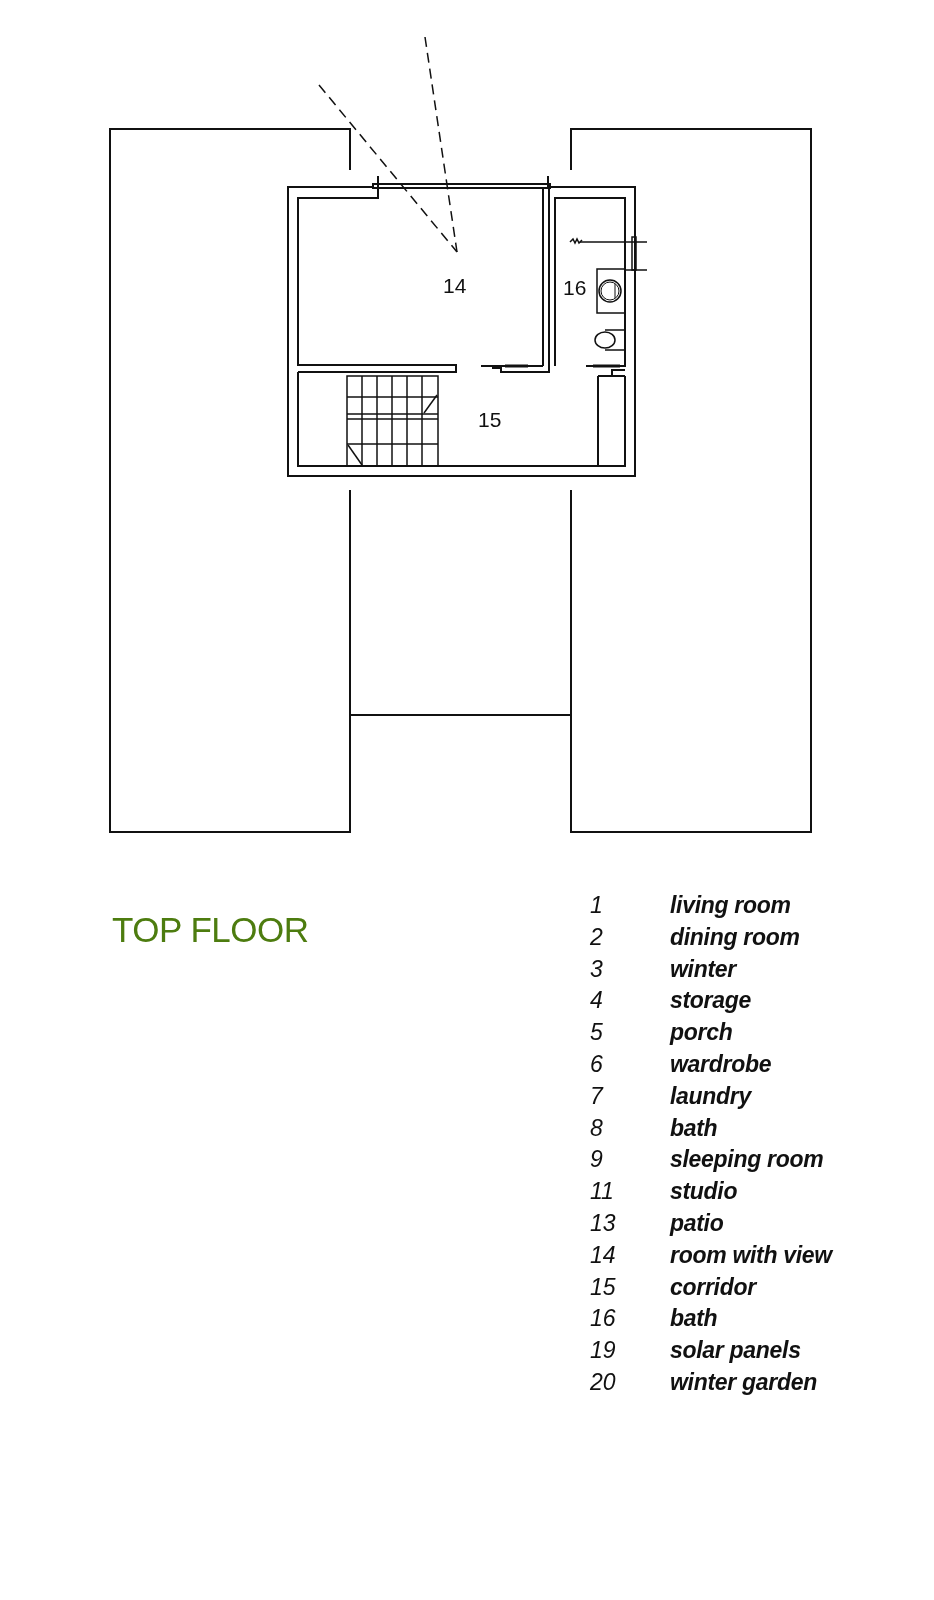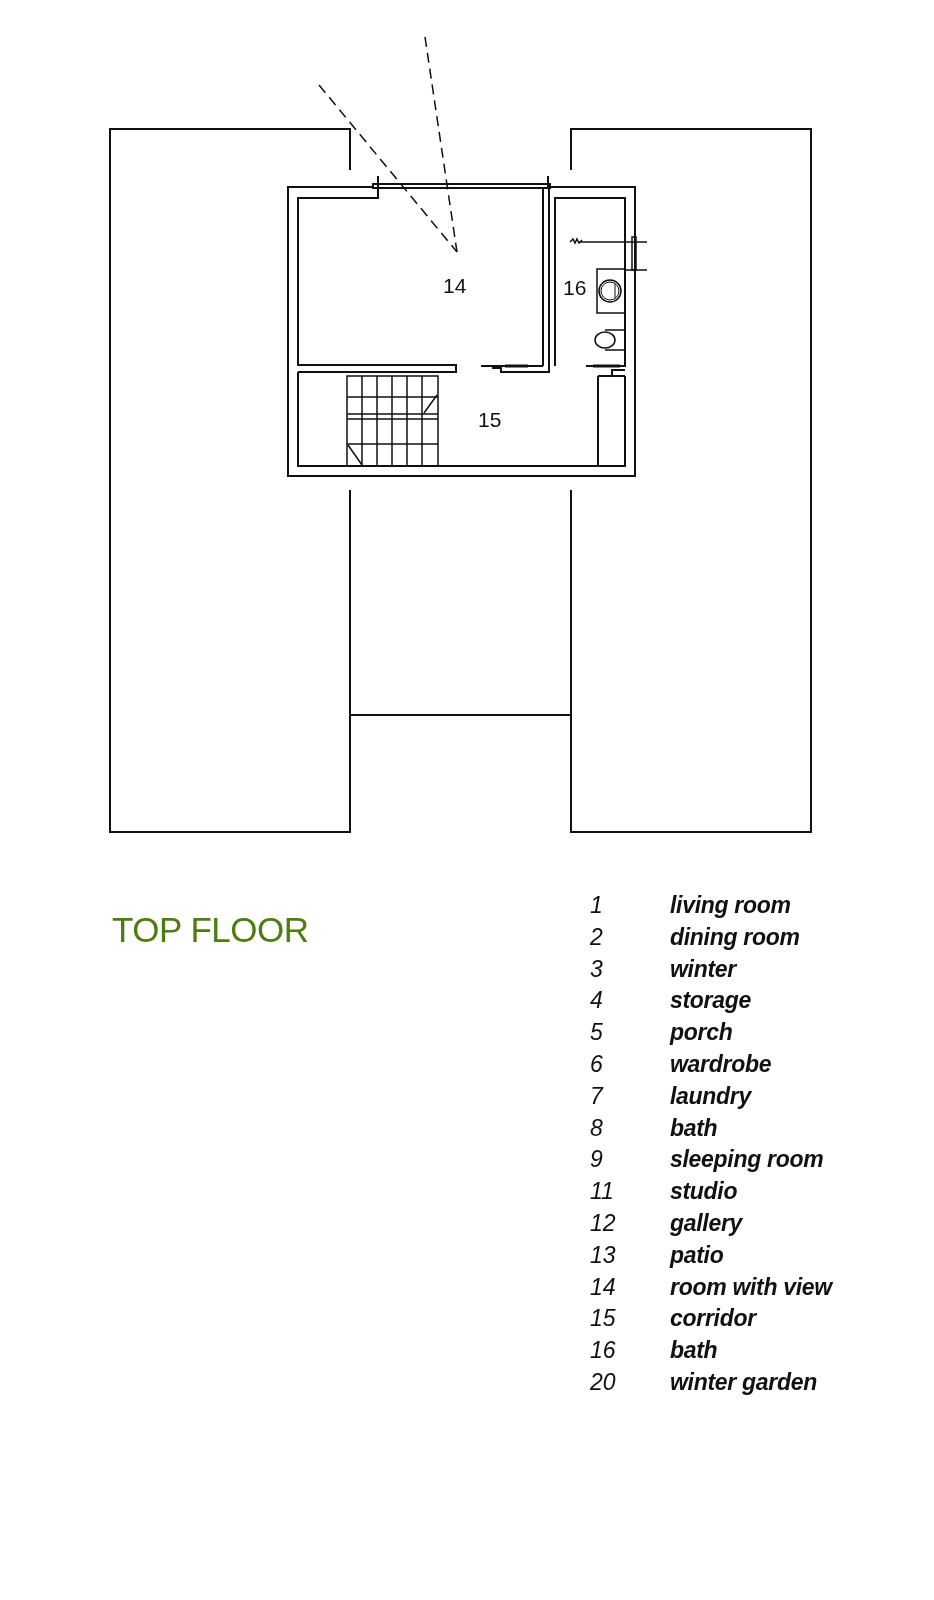--- a/index.html
+++ b/index.html
@@ -135,36 +135,36 @@
     </li>
   <li>
       <span class="num">9</span>
       <span class="lbl">sleeping room</span>
     </li>
   <li>
       <span class="num">11</span>
       <span class="lbl">studio</span>
     </li>
   <li>
-      <span class="num">12</span>
-      <span class="lbl">gallery</span>
-    </li>
-  <li>
       <span class="num">13</span>
       <span class="lbl">patio</span>
     </li>
   <li>
       <span class="num">14</span>
       <span class="lbl">room with view</span>
     </li>
   <li>
       <span class="num">15</span>
       <span class="lbl">corridor</span>
     </li>
   <li>
       <span class="num">16</span>
       <span class="lbl">bath</span>
     </li>
   <li>
+      <span class="num">19</span>
+      <span class="lbl">solar panels</span>
+    </li>
+  <li>
       <span class="num">20</span>
       <span class="lbl">winter garden</span>
     </li>
 </ul>
 
 </body></html>

